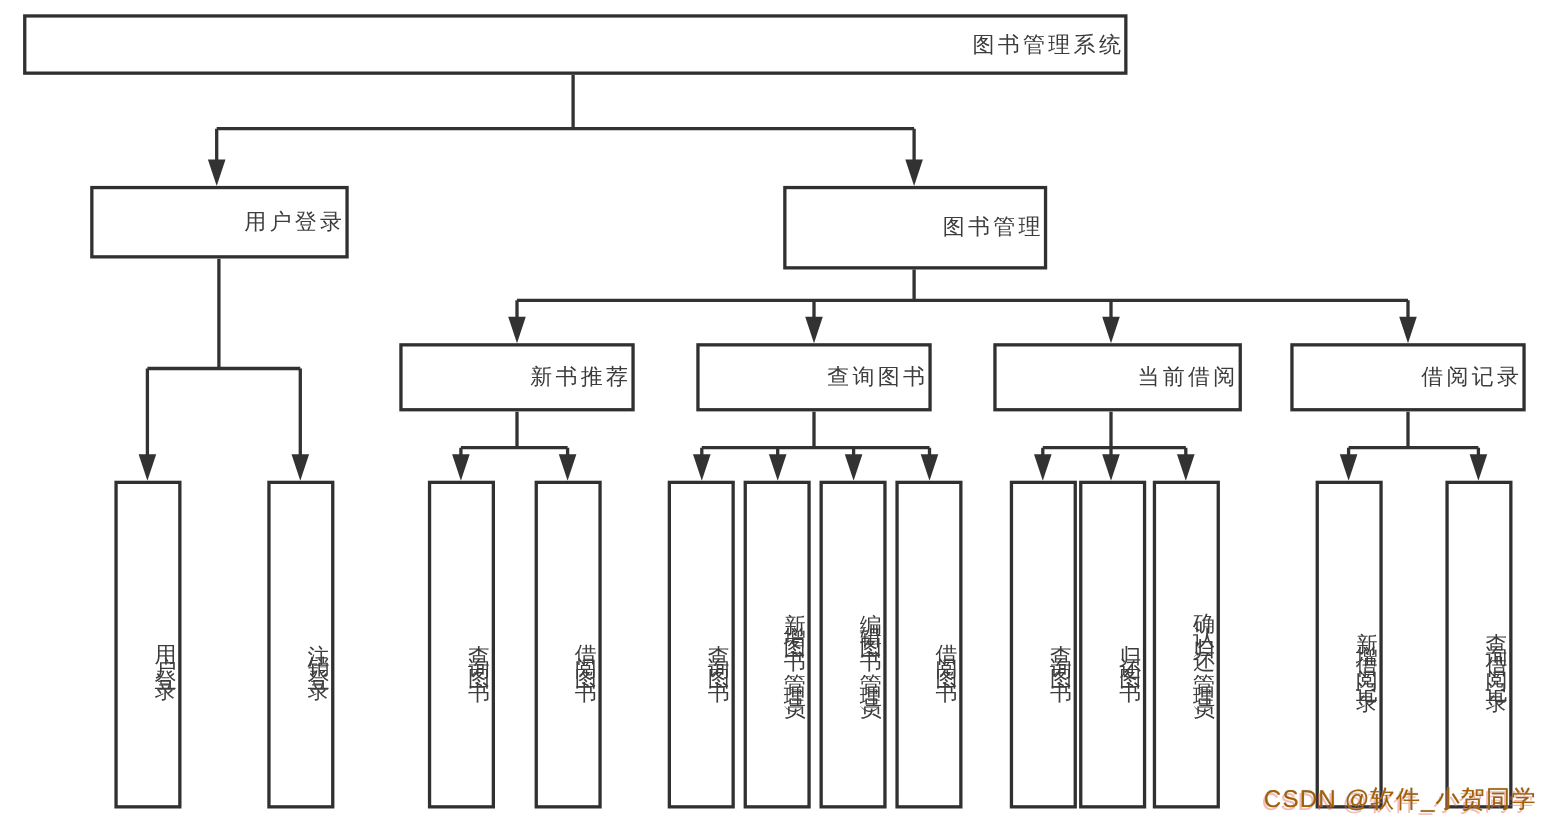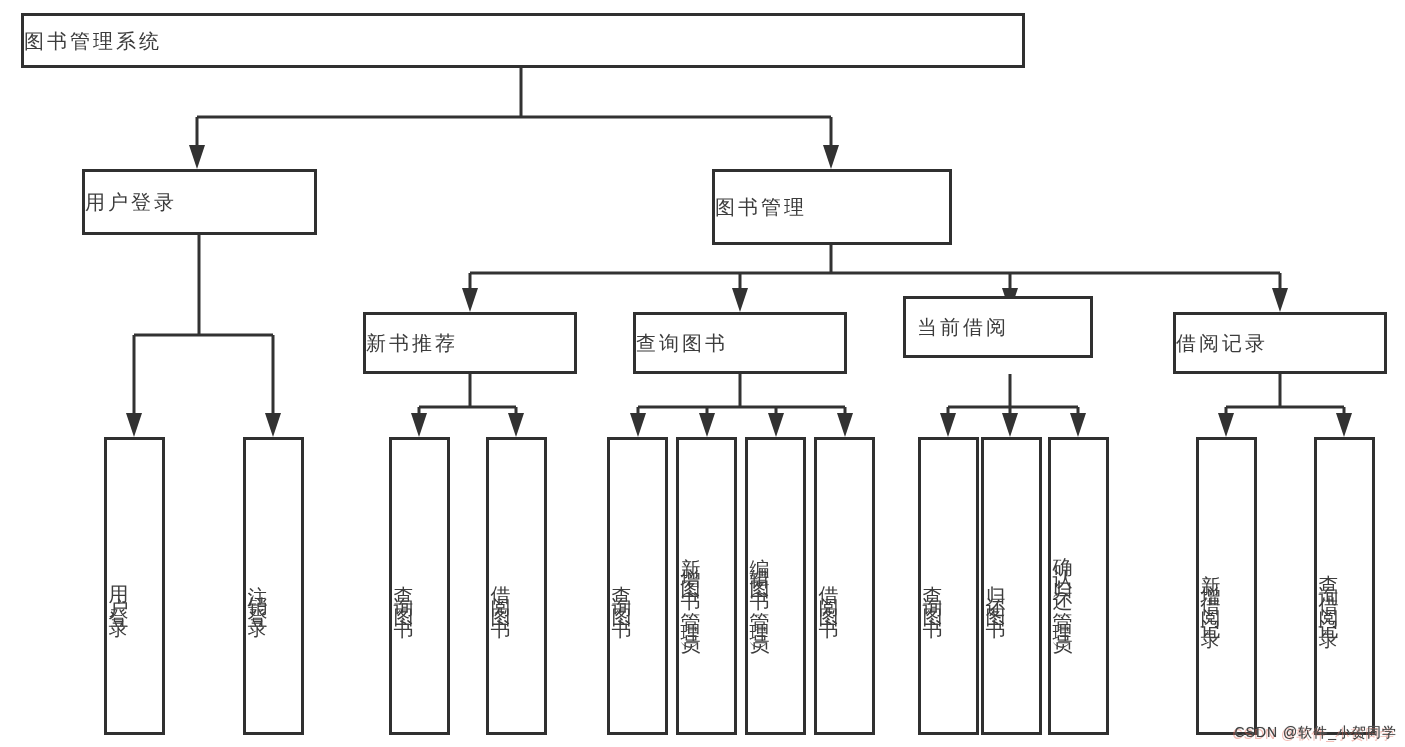--- a/index.html
+++ b/index.html
@@ -5,56 +5,56 @@
   html,body { margin:0; padding:0; background:#ffffff; }
   #stage {
     position:relative; width:1405px; height:747px; overflow:hidden;
     background:#ffffff;
     font-family:"Liberation Sans", sans-serif;
   }
   #connectors { position:absolute; left:0; top:0; width:1405px; height:747px; }
   .node {
     position:absolute; box-sizing:border-box;
     border:3px solid #303030; background:#ffffff;
-    display:flex; align-items:center; justify-content:flex-start;
+    display:flex; align-items:center; justify-content:flex-end;
     color:#3c3c3c; font-size:20px; letter-spacing:3px;
     z-index:2; text-align:center; line-height:1.2;
   }
   .vnode .vtext {
     writing-mode:vertical-rl; text-orientation:mixed;
     letter-spacing:11px; margin-bottom:-11px;
   }
   
   #n-root          { left:21px;  top:13px;  width:1004px; height:55px; }
   
   #n-user-login    { left:82px;  top:169px; width:235px; height:66px; }
   #n-book-mgmt     { left:712px; top:169px; width:240px; height:76px; }
   
   #n-new-book      { left:363px;  top:312px; width:214px; height:62px; }
   #n-book-borrow   { left:633px;  top:312px; width:214px; height:62px; }
-  #n-current-brw   { left:903px;  top:296px; width:190px; height:62px;padding-left:11px; }
+  #n-current-brw   { left:903px;  top:312px; width:226px; height:62px;padding-left:11px; }
   #n-brw-records   { left:1173px; top:312px; width:214px; height:62px; }
   
   .leaf { top:437px; width:61px; height:298px; }
   #n-login-leaf    { left:104px; }
   #n-logout-leaf   { left:243px; }
   #n-query1        { left:389px; }
   #n-borrow1       { left:486px; }
   #n-query2        { left:607px; }
   #n-add-book      { left:676px; }
   #n-edit-book     { left:745px; }
   #n-borrow2       { left:814px; }
   #n-query3        { left:918px; }
   #n-return-book   { left:981px; }
   #n-confirm-ret   { left:1048px; }
   #n-add-record    { left:1196px; }
   #n-query-record  { left:1314px; }
   #watermark {
     position:absolute; right:8px; bottom:5px; z-index:5;
-    font-size:14px; letter-spacing:1px; color:#404040;
+    font-size:22px; letter-spacing:1px; color:#a16207;
     text-shadow:-2px 2px 0 rgba(229,106,88,0.45), 0 0 1px #a6a6a6;
     white-space:nowrap;
   }
 </style>
 </head>
 <body>
 
 <div id="stage">
 
   <svg id="connectors" viewBox="0 0 1405 747" xmlns="http://www.w3.org/2000/svg">

